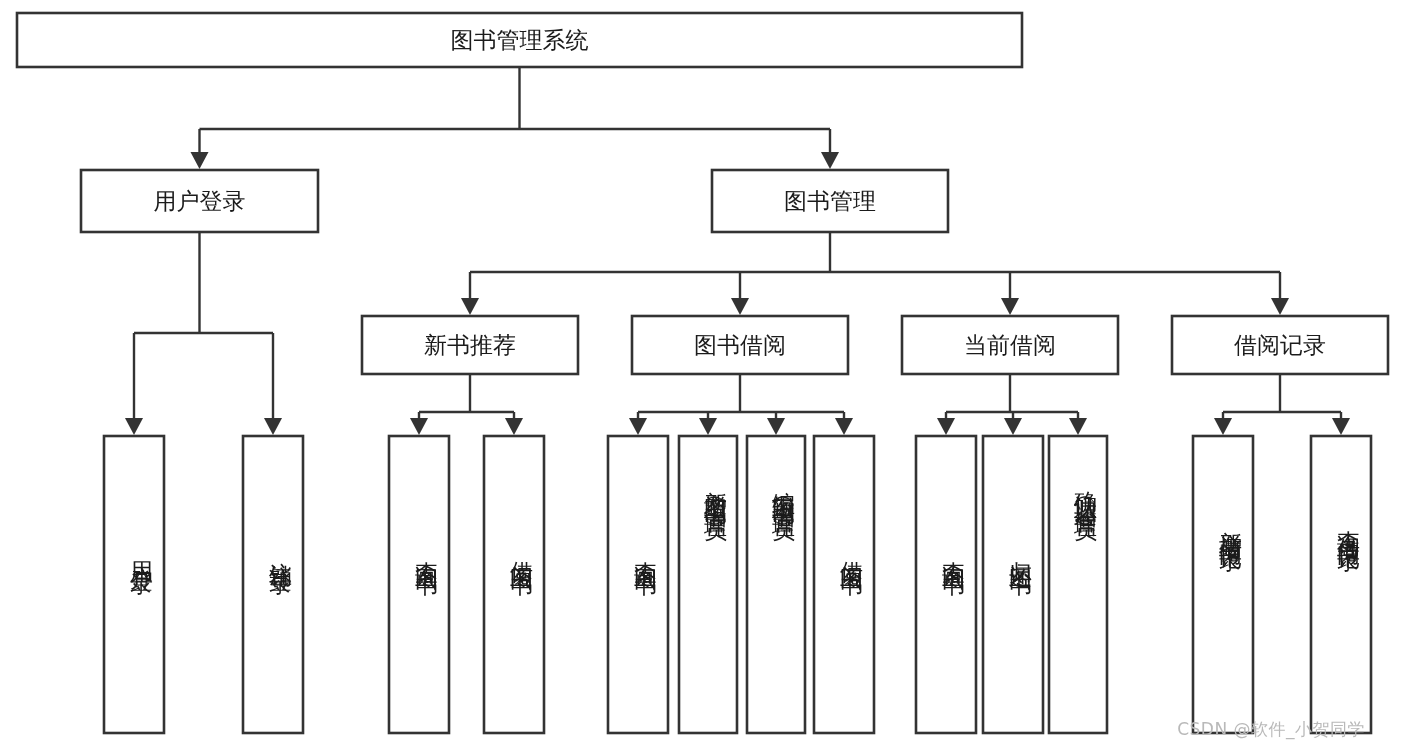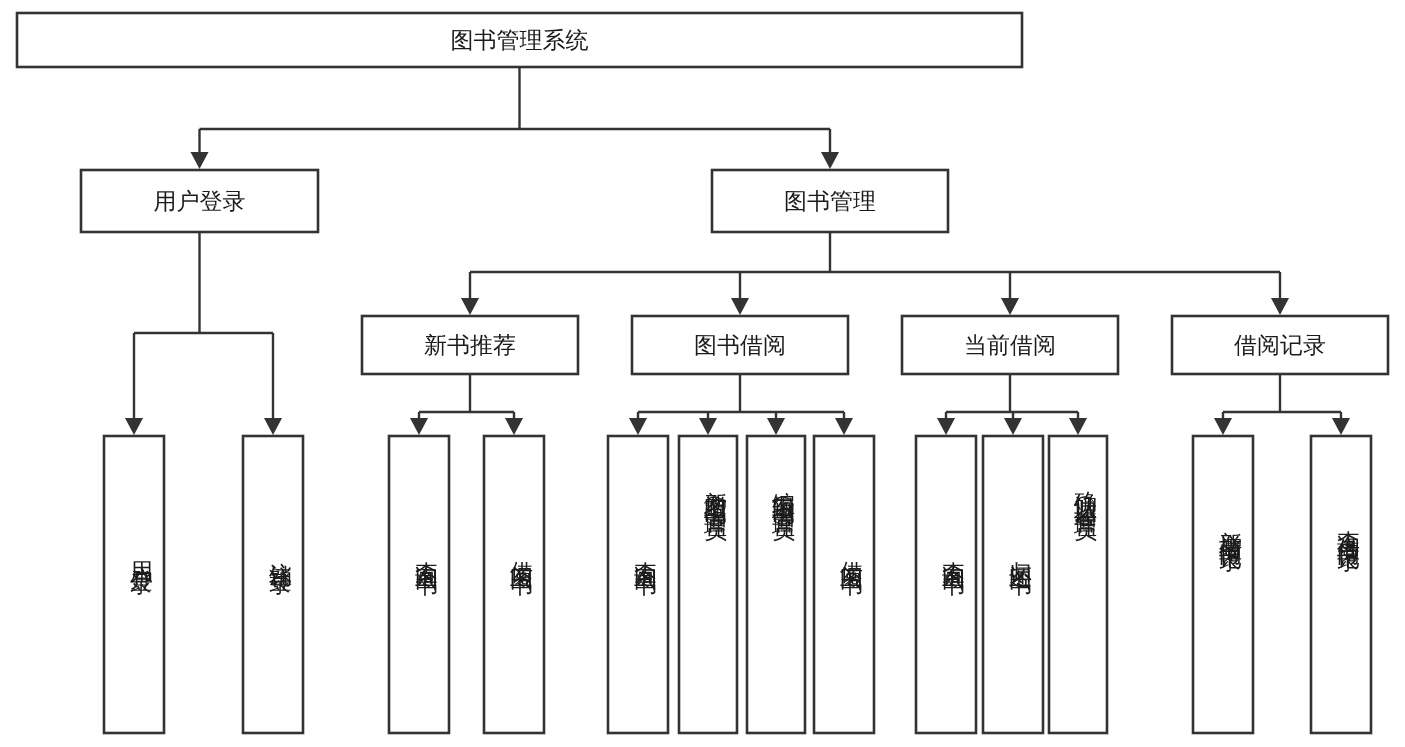--- a/index.html
+++ b/index.html
@@ -204,13 +204,14 @@
         <g>
           <rect x="1193" y="436" width="60" height="297" class="node-box"></rect>
           <text class="node-label-v" x="1231" y="524.2" font-size="23">新增借阅记录</text>
         </g>
         <g>
           <rect x="1311" y="436" width="60" height="297" class="node-box"></rect>
           <text class="node-label-v" x="1349" y="524.2" font-size="23">查询借阅记录</text>
         </g>
       </g>
   </svg>
+  <div class="watermark">CSDN @软件_小贺同学</div>
 </div>
 
 </body></html>

